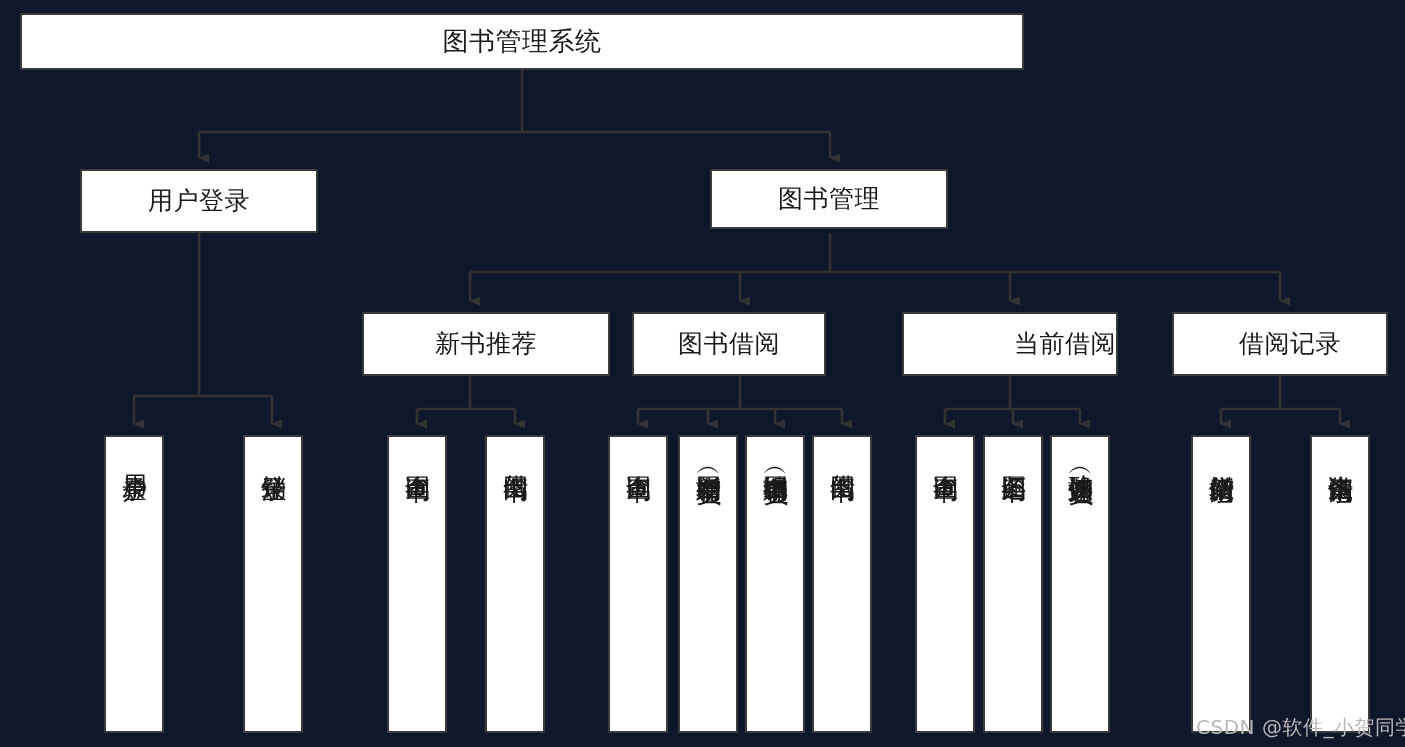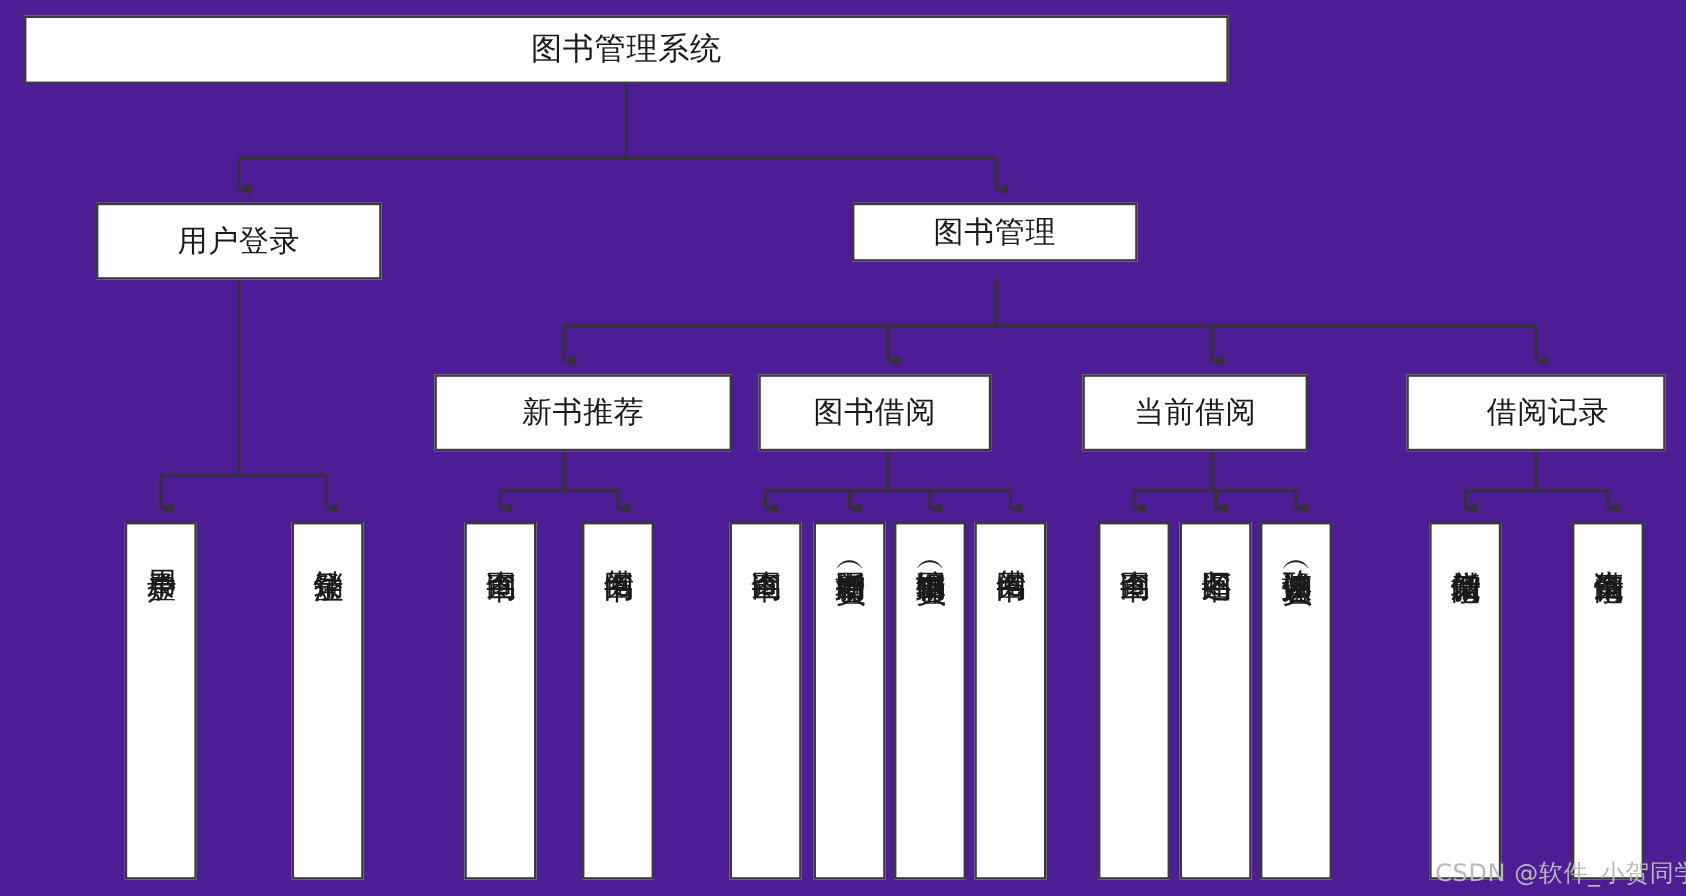--- a/index.html
+++ b/index.html
@@ -7,21 +7,21 @@
     padding: 0;
     background: #ffffff;
   }
   body {
     font-family: "DejaVu Sans", "Liberation Sans", sans-serif;
   }
   #canvas {
     position: relative;
     width: 1405px;
     height: 747px;
-    background: #4c1d95;
+    background: #0f172a;
     overflow: hidden;
   }
   svg.edges {
     position: absolute;
     left: 0;
     top: 0;
     width: 1405px;
     height: 747px;
     pointer-events: none;
   }
@@ -127,31 +127,31 @@
     </g>
   </svg>
 
   <div class="node horiz root" style="left: 20px; top: 13px; width: 1004px; height: 57px;">
     <span class="label">图书管理系统</span>
   </div>
 
   <div class="node horiz" style="left: 80px; top: 169px; width: 238px; height: 64px;">
     <span class="label">用户登录</span>
   </div>
-  <div class="node horiz" style="left: 710px; top: 169px; width: 238px; height: 49px;">
+  <div class="node horiz" style="left: 710px; top: 169px; width: 238px; height: 60px;">
     <span class="label">图书管理</span>
   </div>
 
   <div class="node horiz" style="left: 362px; top: 312px; width: 248px; height: 64px;">
     <span class="label">新书推荐</span>
   </div>
   <div class="node horiz" style="left: 632px; top: 312px; width: 194px; height: 64px;">
     <span class="label">图书借阅</span>
   </div>
-  <div class="node horiz" style="left: 902px; top: 312px; width: 188px; height: 64px;">
+  <div class="node horiz" style="left: 902px; top: 312px; width: 216px; height: 64px; justify-content: flex-end;">
     <span class="label">当前借阅</span>
   </div>
   <div class="node horiz" style="left: 1172px; top: 312px; width: 216px; height: 64px; padding-left: 20px;">
     <span class="label">借阅记录</span>
   </div>
 
   <div class="node vert" style="left: 104px; top: 435px; width: 60px; height: 298px;">
     <span class="label">用户登录</span>
   </div>
   <div class="node vert" style="left: 243px; top: 435px; width: 60px; height: 298px;">

